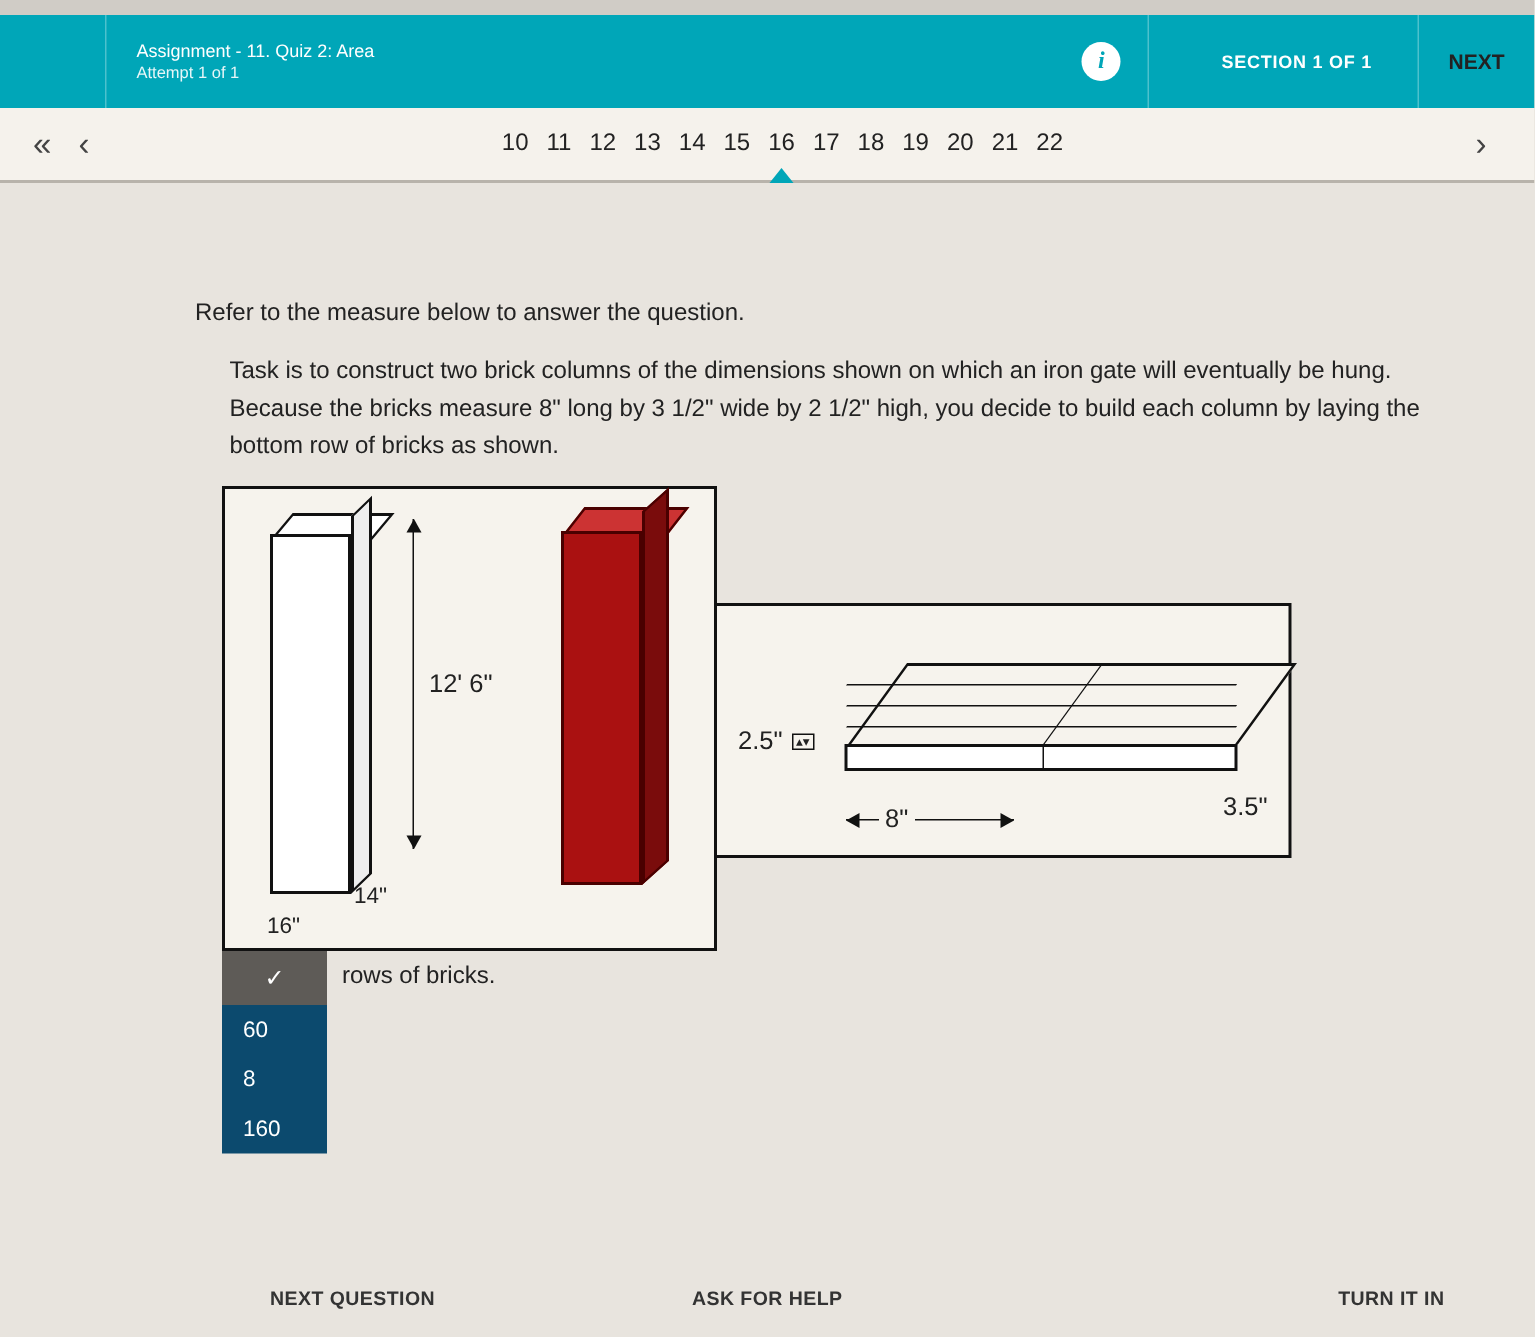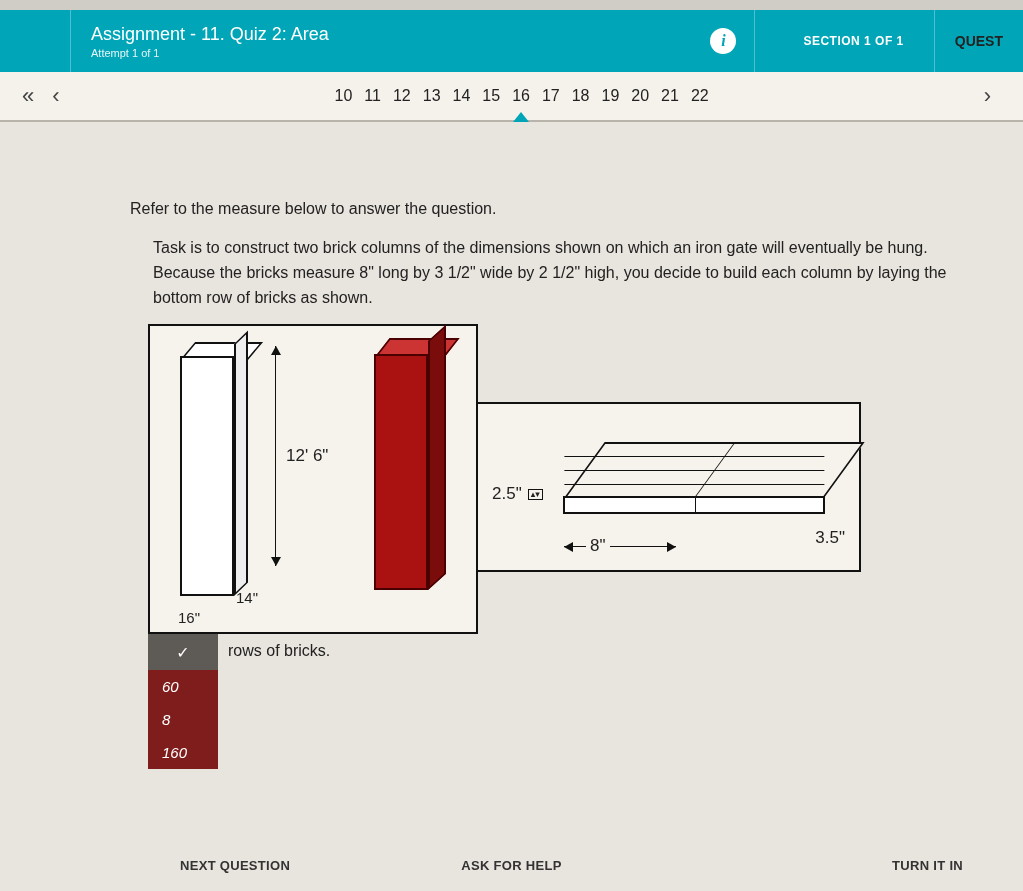--- a/index.html
+++ b/index.html
@@ -38,21 +38,21 @@
     height: 100%;
     background: rgba(255,255,255,0.3);
   }
   .assign-block {
     padding: 8px 20px;
     display: flex;
     flex-direction: column;
     justify-content: center;
     height: 100%;
   }
-  .assign-title { font-size: 18px; font-weight: 400; }
+  .assign-title { font-size: 12px; font-weight: 400; }
   .assign-sub { font-size: 11px; opacity: 0.9; margin-top: 2px; }
   .spacer { flex: 1; }
   .info-circle {
     width: 26px; height: 26px; border-radius: 50%;
     background: #fff; color: #00a6b8;
     display: flex; align-items: center; justify-content: center;
     font-weight: 700; font-style: italic; font-family: Georgia, serif;
     font-size: 16px; cursor: pointer;
   }
   .section-btn {
@@ -231,21 +231,21 @@
   .answer-row { margin-left:18px; display:flex; align-items:flex-start; }
   .dropdown {
     position:relative; margin-right:10px;
   }
   .dd-sel {
     width:70px; height:36px; background:#5e5b57; color:#fff;
     display:flex; align-items:center; justify-content:center;
     cursor:pointer;
   }
   .dd-list {
-    background:#7f1d1d; color:#fff;font-style:italic;
+    background:#0c4a6e; color:#fff;
   }
   .dd-item {
     padding:8px 14px; font-size:15px; cursor:pointer;
   }
   .after-dd { padding-top:8px; font-size:16px; }
   .bottom-bar {
     position:absolute; bottom:18px; left:0; right:0;
     display:flex; align-items:center; padding:0 60px 0 180px;
     font-size:13px; font-weight:700; letter-spacing:0.3px;
     color:#333;
@@ -264,21 +264,21 @@
   <div class="vert-div"></div>
   <div class="assign-block">
     <div class="assign-title">Assignment - 11. Quiz 2: Area</div>
     <div class="assign-sub">Attempt 1 of 1</div>
   </div>
   <div class="spacer"></div>
   <div class="info-circle">i</div>
   <div class="vert-div" style="margin:0 18px;"></div>
   <div class="section-btn">SECTION 1 OF 1</div>
   <div class="vert-div"></div>
-  <div class="quest-txt">QUEST</div>
+  <div class="quest-txt">NEXT</div>
 </div>
 
 <div class="qnav">
   <span class="qrewind">«</span>
   <span class="qchev">‹</span>
   <div class="qnums">
     <span class="qnum">10</span>
     <span class="qnum">11</span>
     <span class="qnum">12</span>
     <span class="qnum">13</span>

